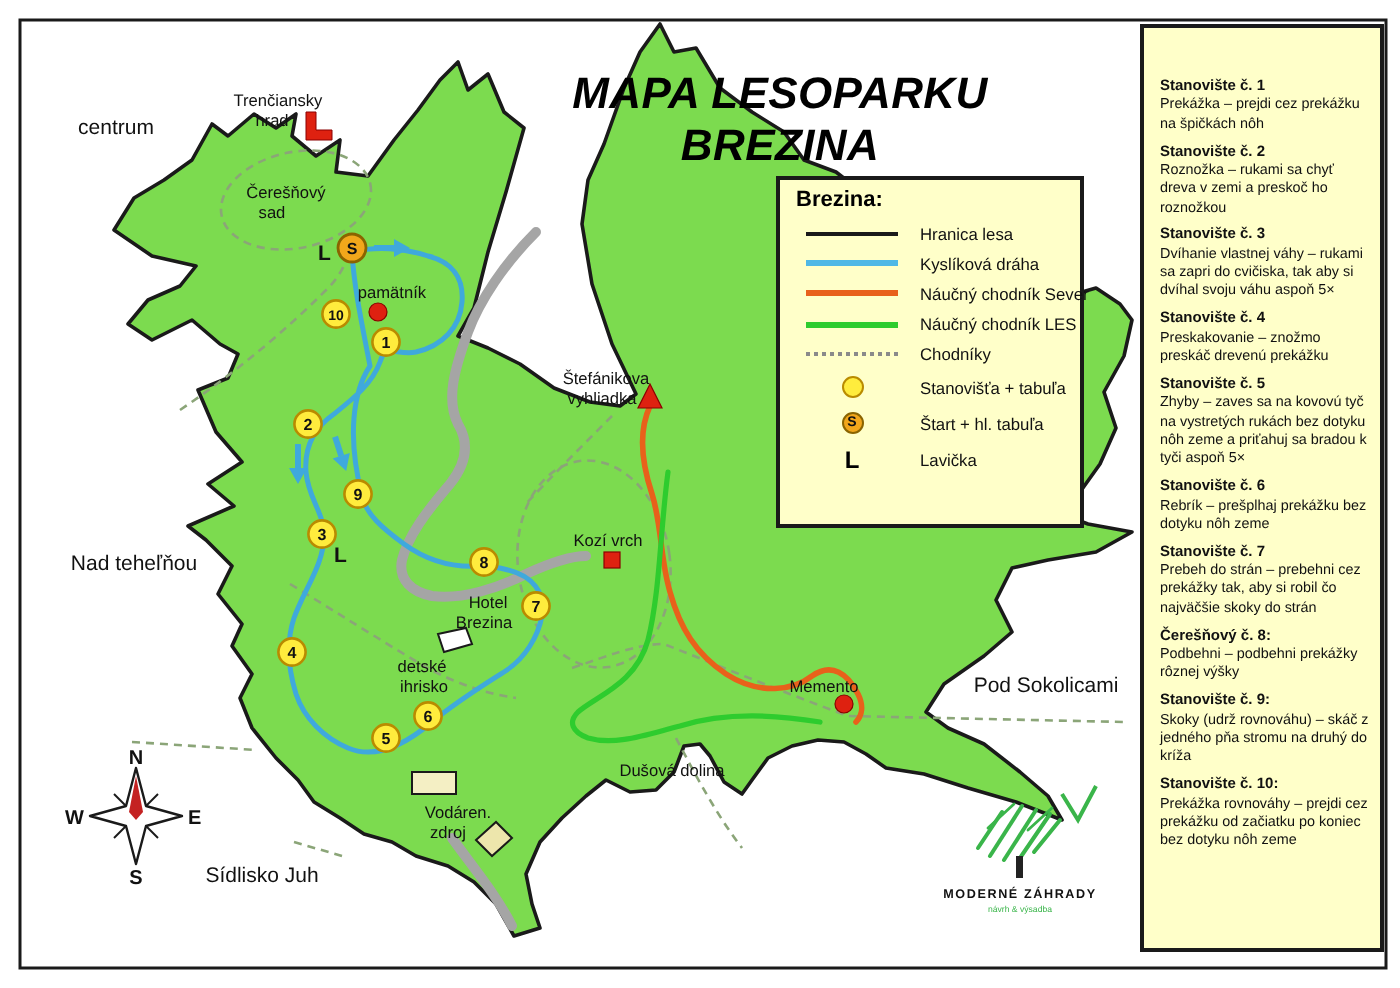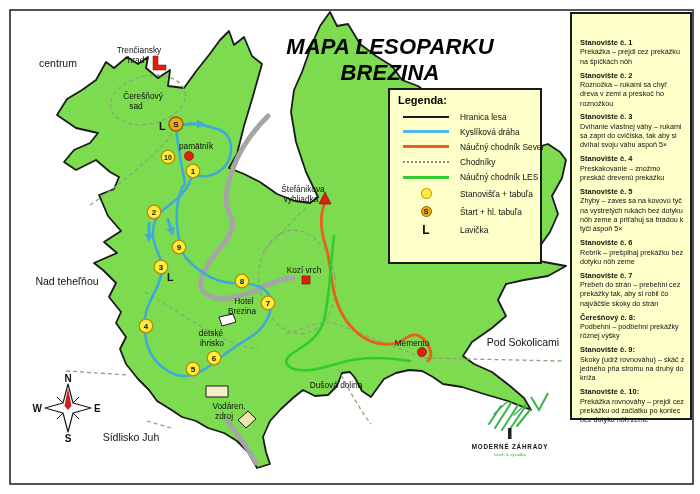--- a/index.html
+++ b/index.html
@@ -32,21 +32,21 @@
   .ln-orange{border-top:3px solid #E8611B;}
   .ln-green{border-top:3px solid #2ECC2E;}
   .ln-dash{border-top:2px dotted #8a8a8a;}
   .ln-road{border-top:5px solid #A5A5A5;}
   .dot{width:11px;height:11px;border-radius:50%;box-sizing:border-box;
        display:flex;align-items:center;justify-content:center;}
   .dot-yellow{background:#FFEC3D;border:1.3px solid #B98B00;}
   .dot-start{background:#F2A71B;border:1.3px solid #8a6400;font-size:7px;font-weight:bold;color:#111;}
   .lg-bench{font-size:12px;font-weight:bold;}
 
-  #sidebar{position:absolute;left:570px;top:12px;width:122px;height:408px;
+  #sidebar{position:absolute;left:570px;top:12px;width:122px;height:464px;
            background:#FFFFC9;border:2px solid #1a1a1a;box-sizing:border-box;
            padding:24px 5px 0 8px;}
   .st{margin-bottom:4.6px;}
   .st-t{font-size:7.5px;font-weight:bold;line-height:9.4px;color:#111;}
   .st-d{font-size:7.2px;line-height:9.3px;color:#111;}
 </style>
 </head>
 <body>
 
 <div id="page">
@@ -208,50 +208,50 @@
     <text x="510" y="449" text-anchor="middle" class="logoname">MODERNÉ ZÁHRADY</text>
     <text x="510" y="456" text-anchor="middle" class="logotag">návrh &amp; výsadba</text>
   </g>
 
   <rect x="10" y="10" width="683" height="474" fill="none" stroke="#1a1a1a" stroke-width="1.5"></rect>
 </svg>
 
 <div id="title">MAPA LESOPARKU BREZINA</div>
 
 <div id="legend">
-  <div class="lg-title">Legenda:</div>
+  <div class="lg-title">Brezina:</div>
   <div class="lg-row">
     <span class="lg-sample">
           <span class="ln ln-black"></span>
         </span>
     <span class="lg-label">Hranica lesa</span>
   </div>
   <div class="lg-row">
     <span class="lg-sample">
           <span class="ln ln-blue"></span>
         </span>
     <span class="lg-label">Kyslíková dráha</span>
   </div>
   <div class="lg-row">
     <span class="lg-sample">
           <span class="ln ln-orange"></span>
         </span>
     <span class="lg-label">Náučný chodník Sever</span>
   </div>
   <div class="lg-row">
     <span class="lg-sample">
+          <span class="ln ln-green"></span>
+        </span>
+    <span class="lg-label">Náučný chodník LES</span>
+  </div>
+  <div class="lg-row">
+    <span class="lg-sample">
           <span class="ln ln-dash"></span>
         </span>
     <span class="lg-label">Chodníky</span>
-  </div>
-  <div class="lg-row">
-    <span class="lg-sample">
-          <span class="ln ln-green"></span>
-        </span>
-    <span class="lg-label">Náučný chodník LES</span>
   </div>
   <div class="lg-row tall">
     <span class="lg-sample">
           <span class="dot dot-yellow"></span>
         </span>
     <span class="lg-label">Stanovišťa + tabuľa</span>
   </div>
   <div class="lg-row tall">
     <span class="lg-sample">
           <span class="dot dot-start">S</span>

